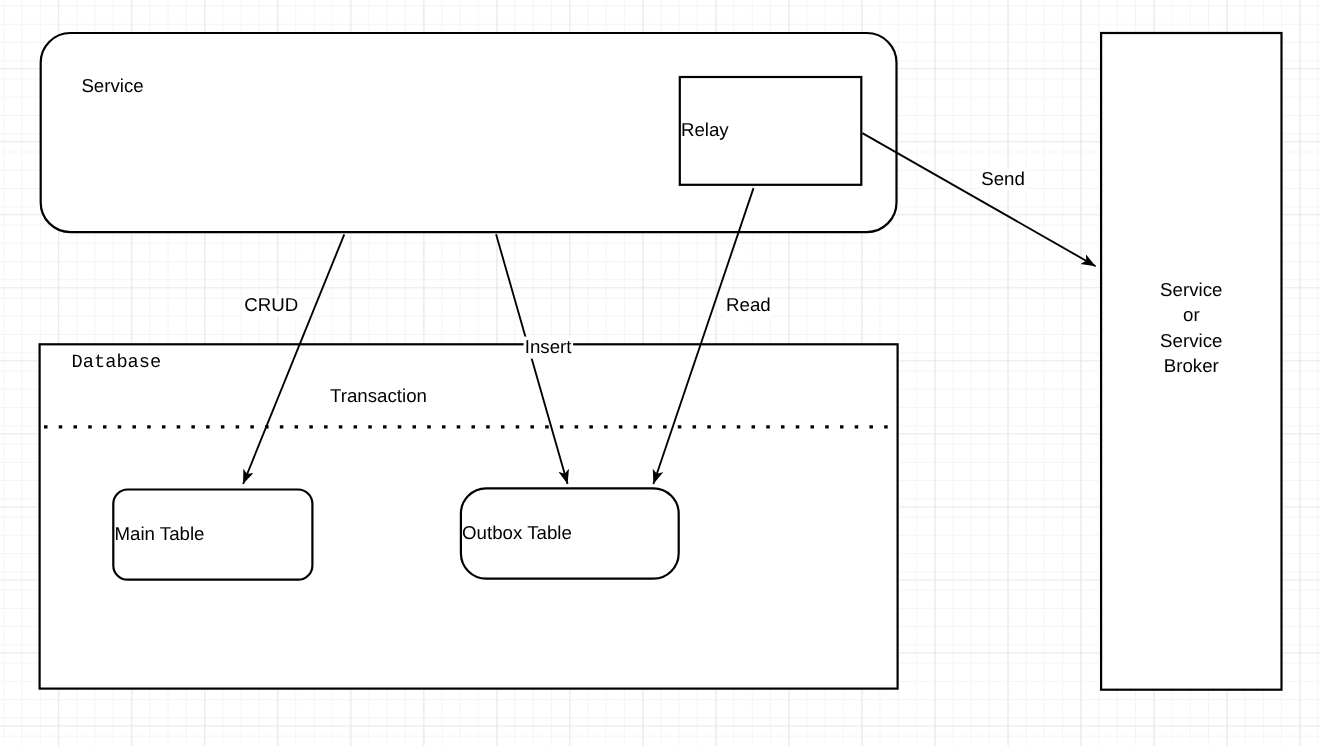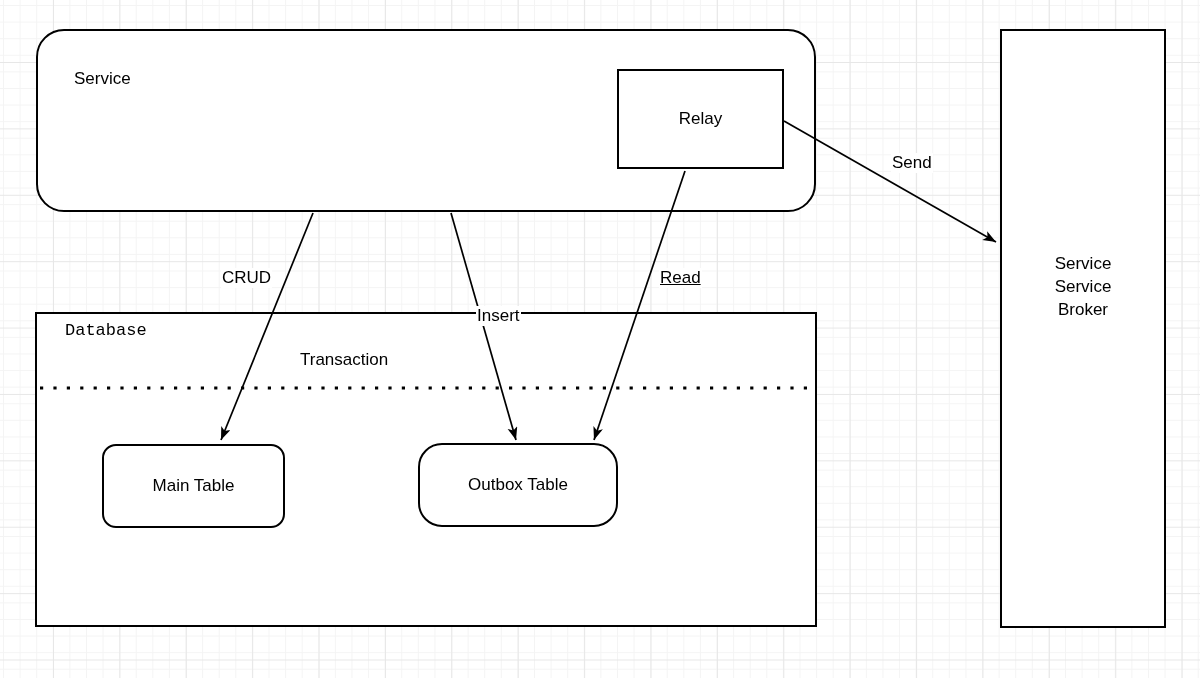--- a/index.html
+++ b/index.html
@@ -25,21 +25,21 @@
     position: absolute;
     background: #ffffff;
     border: 2px solid #000000;
     box-sizing: border-box;
     z-index: 2;
     font-size: 17px;
   }
   .center {
     display: flex;
     align-items: center;
-    justify-content: center;
+    justify-content: flex-start;
     text-align: center;
   }
   #service-box  { left: 36px;  top: 29px;  width: 780px; height: 183px; border-radius: 28px; }
   #service-label { position: absolute; left: 36px; top: 38px; }
   #relay-box    { left: 617px; top: 69px;  width: 167px; height: 100px; }
   #database-box { left: 35px;  top: 312px; width: 782px; height: 315px; font-family: Liberation Mono, monospace; }
   #database-label { position: absolute; left: 28px; top: 7px; }
   #transaction-label { position: absolute; left: 300px; top: 350px; width: 200px; font-size: 17px; z-index: 3; }
   #main-table   { left: 102px; top: 444px; width: 183px; height: 84px; border-radius: 14px; }
   #outbox-table { left: 418px; top: 443px; width: 200px; height: 84px; border-radius: 24px; }
@@ -53,21 +53,21 @@
   .edge-label {
     position: absolute;
     font-size: 17px;
     background: #ffffff;
     padding: 0 1px;
     z-index: 6;
     white-space: nowrap;
   }
   #crud-label   { left: 221px; top: 268px; }
   #insert-label { left: 476px; top: 268px; margin-top: 38px; }
-  #read-label   { left: 659px; top: 268px; text-decoration: underline; }
+  #read-label   { left: 659px; top: 268px; }
   #send-label   { left: 891px; top: 153px; }
 </style>
 </head>
 <body>
 
 <div id="canvas">
 
   <div class="node" id="service-box">
     <span id="service-label">Service</span>
   </div>
@@ -86,20 +86,21 @@
     <span>Main Table</span>
   </div>
 
   <div class="node center" id="outbox-table">
     <span>Outbox Table</span>
   </div>
 
   <div class="node" id="broker-box">
     <div id="broker-label">
       <span>Service</span>
+      <span>or</span>
       <span>Service</span>
       <span>Broker</span>
     </div>
   </div>
 
   <svg id="edges-svg" viewBox="0 0 1200 678">
     <defs>
       <marker id="arrowhead" markerUnits="userSpaceOnUse" markerWidth="16" markerHeight="12" refX="13" refY="5" orient="auto">
         <path d="M 0 0 L 13 5 L 0 10 L 3.2 5 Z" fill="#000000"></path>
       </marker>

